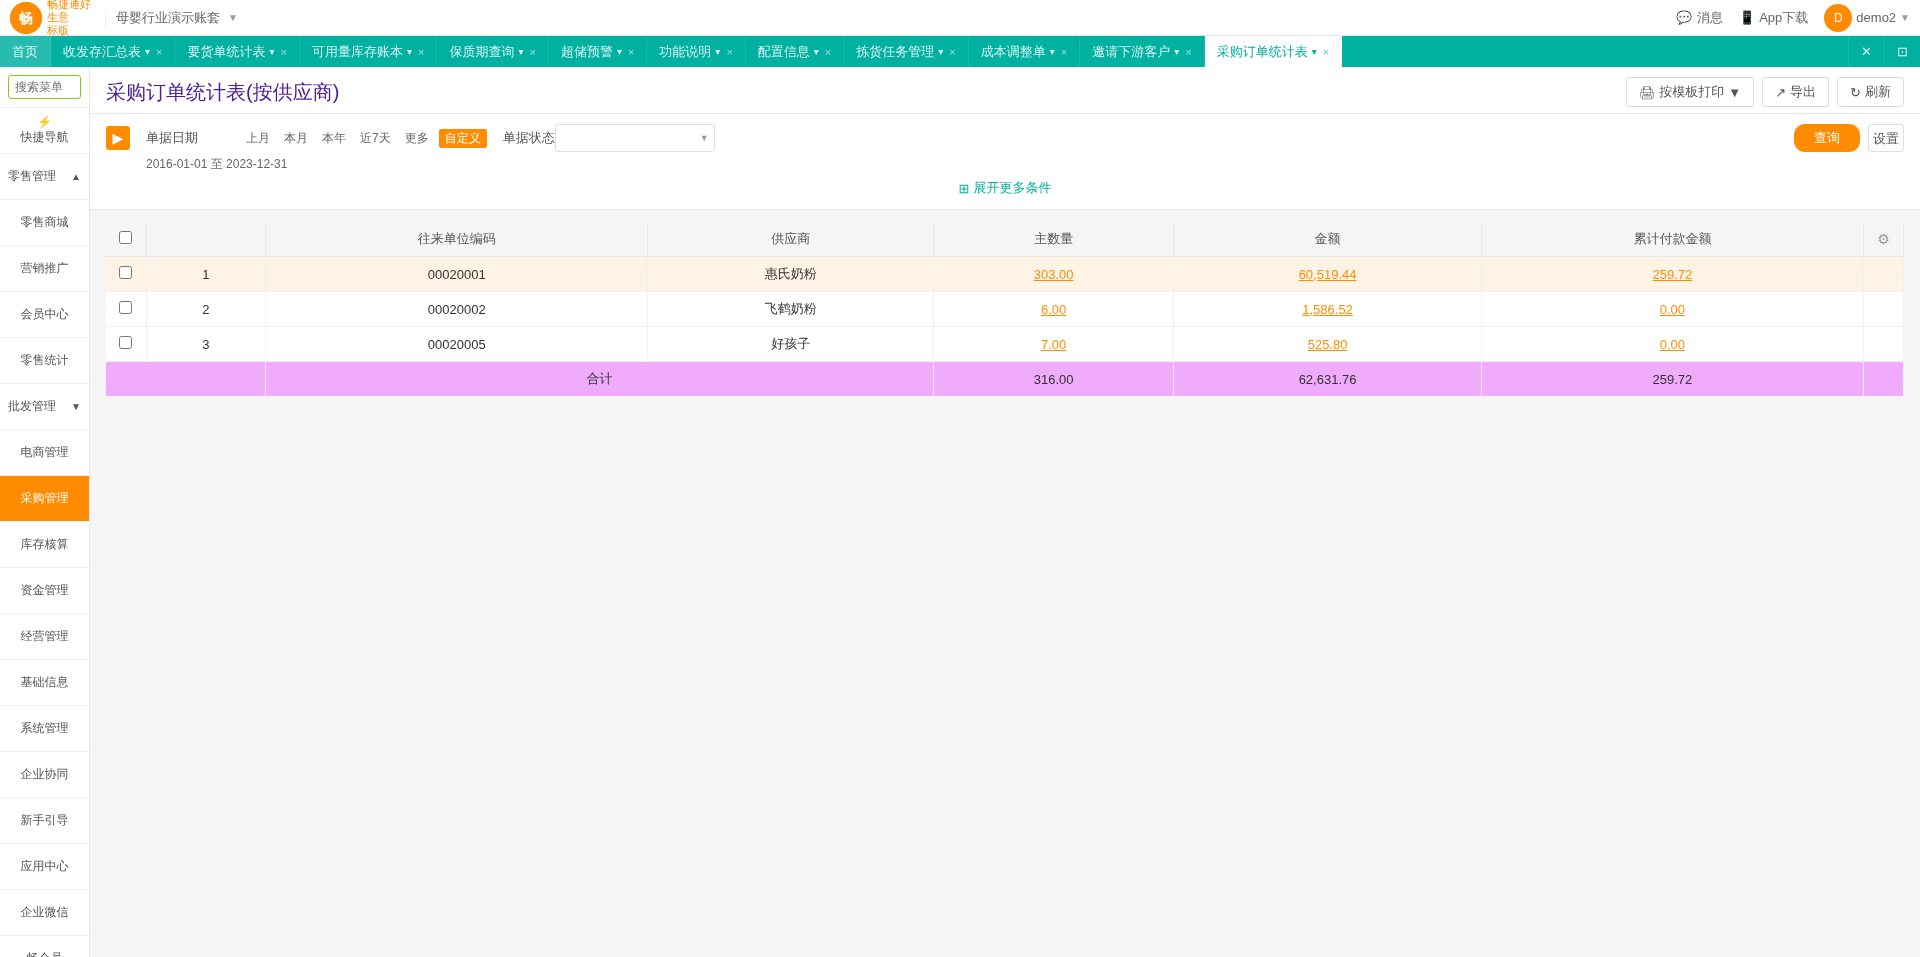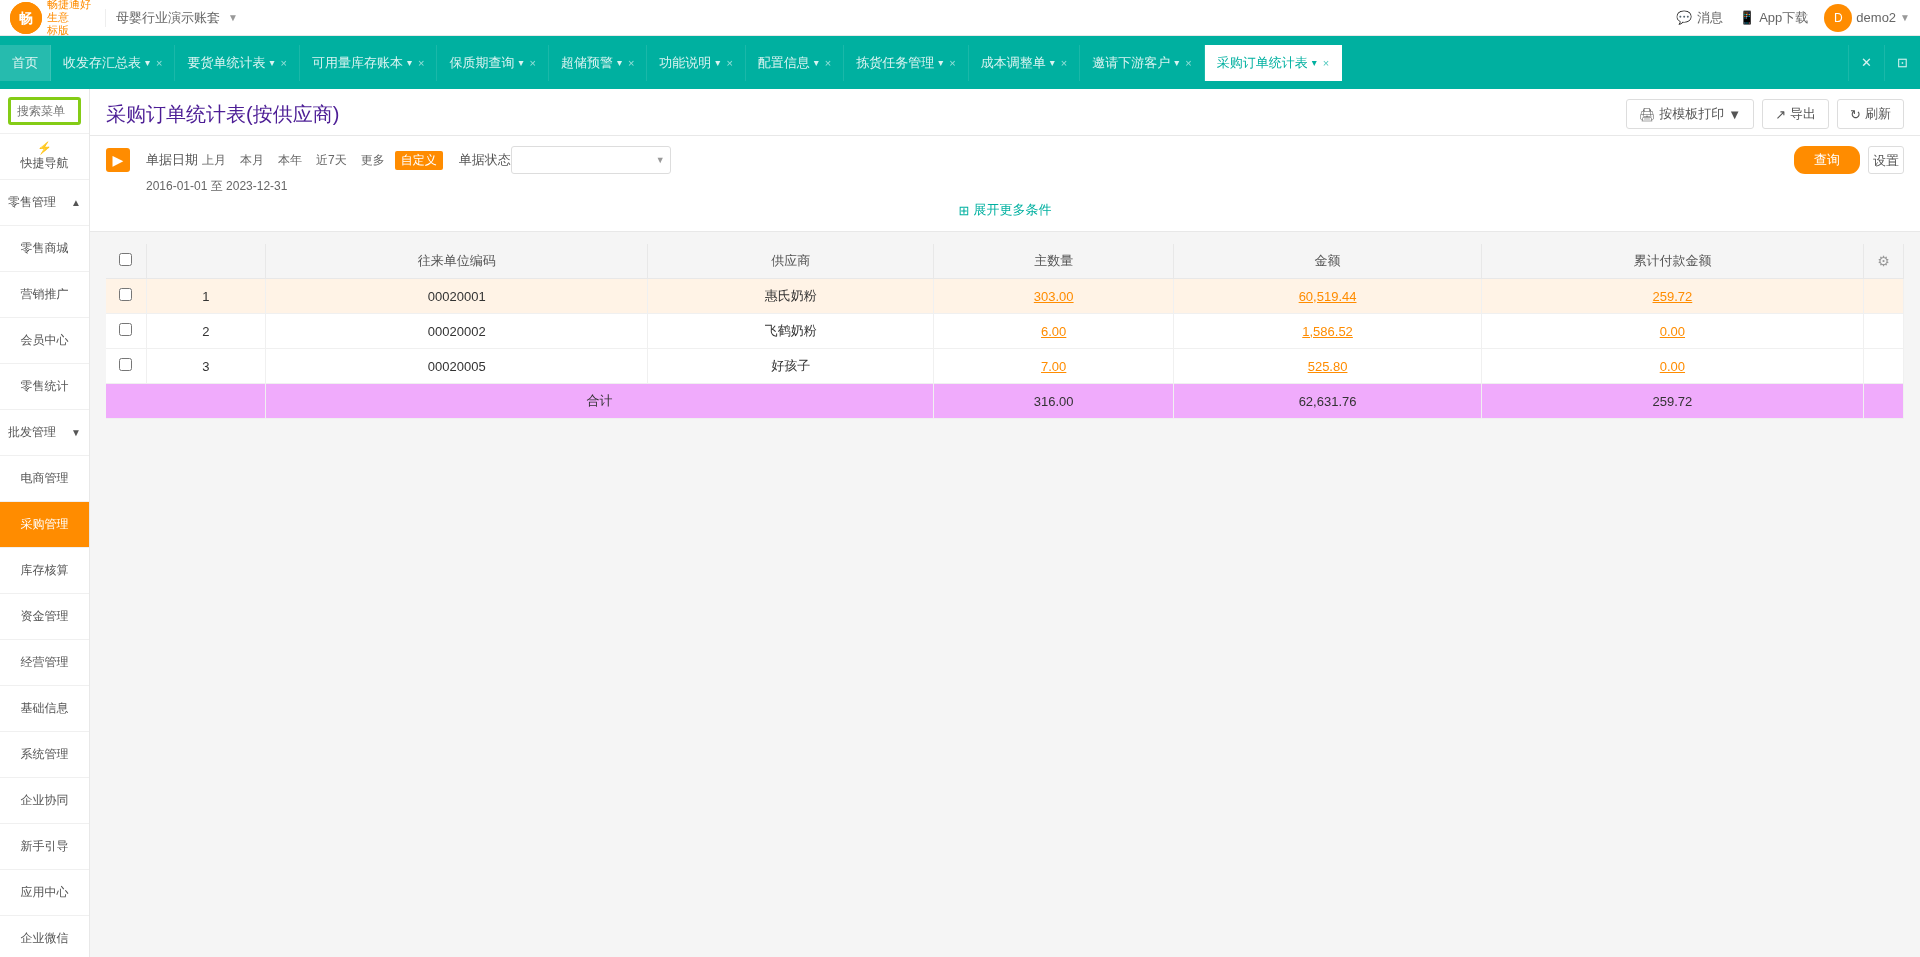--- a/index.html
+++ b/index.html
@@ -11,36 +11,36 @@
     .logo-area { display: flex; align-items: center; width: 90px; flex-shrink: 0; }
     .logo-icon { width: 32px; height: 32px; background: #ff8c00; border-radius: 50%; display: flex; align-items: center; justify-content: center; color: white; font-size: 10px; font-weight: bold; margin-right: 5px; }
     .logo-text { font-size: 11px; color: #ff8c00; line-height: 1.2; }
     .workspace-selector { display: flex; align-items: center; padding: 0 10px; color: #666; font-size: 13px; cursor: pointer; border-left: 1px solid #eee; margin-left: 5px; }
     .workspace-selector span { margin-right: 4px; }
     .top-right { margin-left: auto; display: flex; align-items: center; gap: 16px; }
     .top-right-item { display: flex; align-items: center; gap: 4px; color: #666; font-size: 13px; cursor: pointer; }
     .user-avatar { width: 28px; height: 28px; border-radius: 50%; background: #ff8c00; display: flex; align-items: center; justify-content: center; color: white; font-size: 12px; }
 
     
-    .nav-tabs { display: flex; align-items: center; background: #00b0a0; height: 53px; padding: 0 0 0 0; flex-shrink: 0; overflow: hidden; }
+    .nav-tabs { display: flex; align-items: center; background: #00b0a0; height: 31px; padding: 0 0 0 0; flex-shrink: 0; overflow: hidden; }
     .nav-tab { display: flex; align-items: center; padding: 0 12px; height: 36px; color: rgba(255,255,255,0.85); font-size: 13px; cursor: pointer; white-space: nowrap; border-right: 1px solid rgba(255,255,255,0.1); }
     .nav-tab.home { background: rgba(255,255,255,0.15); }
     .nav-tab.active { background: #fff; color: #00b0a0; }
     .nav-tab .close-x { margin-left: 6px; font-size: 11px; color: inherit; opacity: 0.7; }
     .nav-tab .arrow { margin-left: 4px; font-size: 10px; }
     .nav-right-controls { margin-left: auto; display: flex; align-items: center; }
     .nav-ctrl-btn { width: 36px; height: 36px; display: flex; align-items: center; justify-content: center; color: rgba(255,255,255,0.85); cursor: pointer; border-left: 1px solid rgba(255,255,255,0.1); }
 
     
     .main-area { display: flex; flex: 1; overflow: hidden; }
 
     
     .sidebar { width: 90px; background: #fff; border-right: 1px solid #e8e8e8; display: flex; flex-direction: column; overflow-y: auto; flex-shrink: 0; }
     .sidebar-search { padding: 8px; border-bottom: 1px solid #f0f0f0; }
-    .sidebar-search input { width: 100%; border: 3px solid #84cc16; border-radius: 3px; padding: 4px 6px; font-size: 12px; outline: none; }
+    .sidebar-search input { width: 100%; border: 1px solid #84cc16; border-radius: 3px; padding: 4px 6px; font-size: 12px; outline: none; }
     .sidebar-nav-item { display: flex; flex-direction: column; align-items: center; justify-content: center; padding: 10px 5px; cursor: pointer; color: #555; font-size: 12px; border-bottom: 1px solid #f0f0f0; min-height: 46px; text-align: center; }
     .sidebar-nav-item.active { background: #ff8c00; color: #fff; }
     .sidebar-nav-item.has-arrow { flex-direction: row; justify-content: space-between; padding: 10px 8px; }
     .sidebar-nav-item .arrow { font-size: 10px; }
 
     
     .content-area { flex: 1; background: #f5f5f5; overflow: auto; display: flex; flex-direction: column; }
 
     
     .page-header { background: #fff; padding: 10px 16px 6px; border-bottom: 1px solid #e8e8e8; flex-shrink: 0; display: flex; align-items: center; justify-content: space-between; }
@@ -49,21 +49,21 @@
     .btn-print { display: flex; align-items: center; gap: 4px; padding: 5px 12px; border: 1px solid #ddd; border-radius: 3px; background: #fff; color: #555; cursor: pointer; font-size: 13px; }
     .btn-export { display: flex; align-items: center; gap: 4px; padding: 5px 12px; border: 1px solid #ddd; border-radius: 3px; background: #fff; color: #555; cursor: pointer; font-size: 13px; }
     .btn-refresh { display: flex; align-items: center; gap: 4px; padding: 5px 12px; border: 1px solid #ddd; border-radius: 3px; background: #fff; color: #555; cursor: pointer; font-size: 13px; }
 
     
     .filter-area { background: #fff; padding: 10px 16px; border-bottom: 1px solid #e8e8e8; flex-shrink: 0; }
     .filter-row { display: flex; align-items: center; gap: 16px; flex-wrap: wrap; }
     .filter-collapse-btn { width: 24px; height: 24px; background: #ff8c00; color: #fff; border-radius: 3px; display: flex; align-items: center; justify-content: center; cursor: pointer; font-size: 14px; flex-shrink: 0; }
     .filter-group { display: flex; align-items: center; }
     .filter-label { color: #555; font-size: 13px; white-space: nowrap; }
-    .date-shortcuts { display: flex; align-items: center; gap: 6px; }
+    .date-shortcuts { display: flex; align-items: center; gap: 6px; margin-left: 44px; }
     .date-shortcut { color: #666; font-size: 12px; cursor: pointer; padding: 1px 4px; }
     .date-shortcut.more { color: #666; }
     .date-tag-custom { background: #ff8c00; color: #fff; padding: 1px 6px; border-radius: 2px; font-size: 12px; }
     .filter-select { border: 1px solid #ddd; border-radius: 3px; padding: 4px 24px 4px 8px; font-size: 13px; color: #333; background: #fff; cursor: pointer; min-width: 160px; height: 28px; appearance: none; position: relative; }
     .select-wrapper { position: relative; display: inline-flex; align-items: center; }
     .select-wrapper::after { content: '▼'; position: absolute; right: 6px; font-size: 9px; color: #999; pointer-events: none; }
     .filter-input { border: 1px solid #ddd; border-radius: 3px; padding: 4px 8px; font-size: 13px; color: #333; min-width: 200px; height: 28px; }
     .filter-actions { margin-left: auto; display: flex; gap: 8px; align-items: flex-start; }
     .btn-query { background: #ff8c00; color: #fff; border: none; border-radius: 11px; padding: 5px 20px; font-size: 13px; cursor: pointer; height: 28px; }
     .btn-settings { background: #fff; color: #555; border: 1px solid #ddd; border-radius: 3px; padding: 5px 4px; font-size: 13px; cursor: pointer; height: 28px; }

